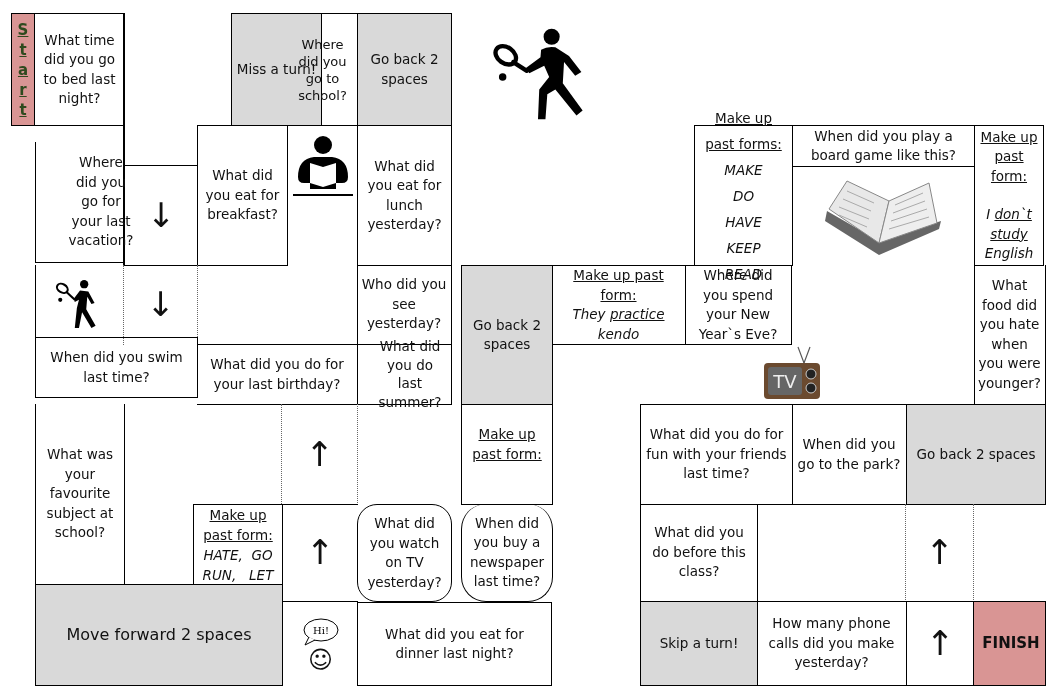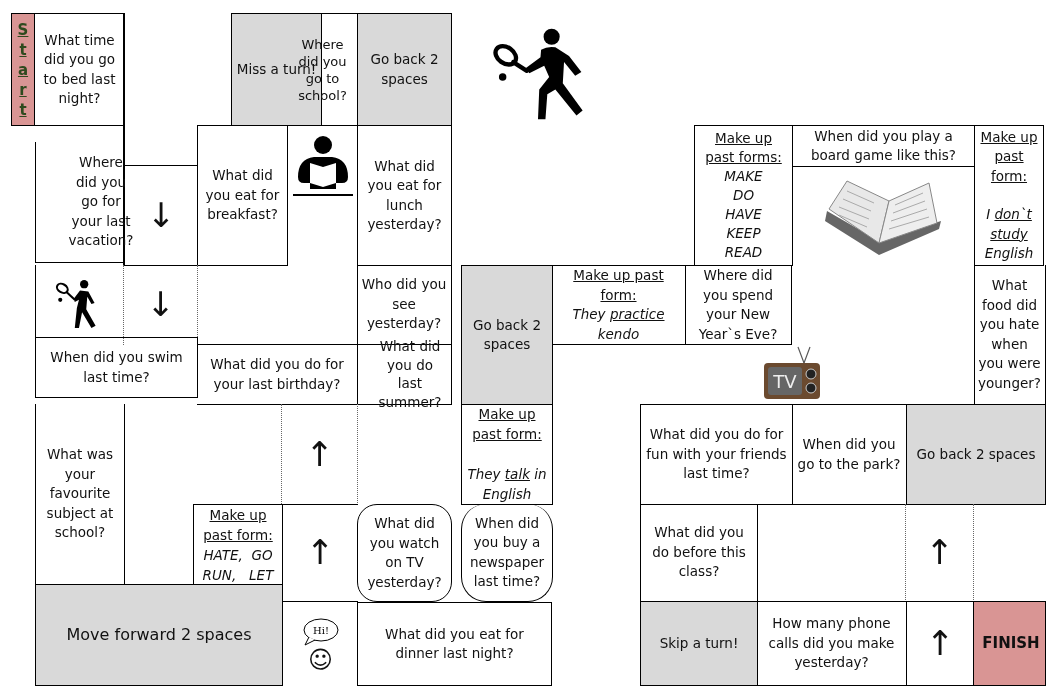--- a/index.html
+++ b/index.html
@@ -132,25 +132,20 @@
 <div class="c b" style="left:357px;top:602px;width:195px;height:84px;">
   <span>What did you eat for dinner last night?</span>
 </div>
 
 <div class="c b gray" style="left:461px;top:265px;width:92px;height:140px;">
   <span>Go back 2 spaces</span>
 </div>
 <div class="c bl br bb col" style="left:461px;top:404px;width:92px;height:101px;line-height:20px;">
   <span class="u">Make up past form:</span>
   <span style="height:20px;"></span>
-  <span class="i">
-    <span>They</span>
-    <span class="u">talk</span>
-    <span>in English</span>
-  </span>
 </div>
 <div class="c bl br bb" style="left:461px;top:504px;width:92px;height:98px;border-radius:25px;">
   <span>When did you buy a newspaper last time?</span>
 </div>
 
 <div class="c bt bb br col" style="left:552px;top:265px;width:134px;height:80px;line-height:19.5px;">
   <span class="u">Make up past form:</span>
   <span class="i">
     <span>They</span>
     <span class="u">practice</span>
@@ -164,21 +159,21 @@
 <div style="position:absolute;left:476px;top:2px;width:155px;height:150px;">
   <svg width="155" height="150" viewBox="0 0 250 160">
     <ellipse cx="48" cy="45" rx="18" ry="13" fill="none" stroke="#000" stroke-width="7" transform="rotate(35 48 45)"></ellipse>
     <line x1="60" y1="56" x2="82" y2="70" stroke="#000" stroke-width="7" stroke-linecap="round"></line>
     <circle cx="43" cy="80" r="6" fill="#000"></circle>
     <circle cx="122" cy="15" r="13" fill="#000"></circle>
     <path d="M105 36 Q115 30 128 32 L150 46 L170 72 L160 78 L142 56 L140 90 L172 134 L162 142 L128 100 L115 108 L112 148 L100 148 L102 100 L118 80 L110 62 L86 74 L80 66 L104 48 Z" fill="#000"></path>
   </svg>
 </div>
 
-<div class="c b col" style="left:694px;top:125px;width:99px;height:141px;line-height:19px;">
+<div class="c b col" style="left:694px;top:125px;width:99px;height:141px;line-height:26px;">
   <span class="u">Make up past forms:</span>
   <span class="i">MAKE</span>
   <span class="i">DO</span>
   <span class="i">HAVE</span>
   <span class="i">KEEP</span>
   <span class="i">READ</span>
 </div>
 <div class="c bt bb" style="left:792px;top:125px;width:183px;height:42px;">
   <span>When did you play a board game like this?</span>
 </div>

